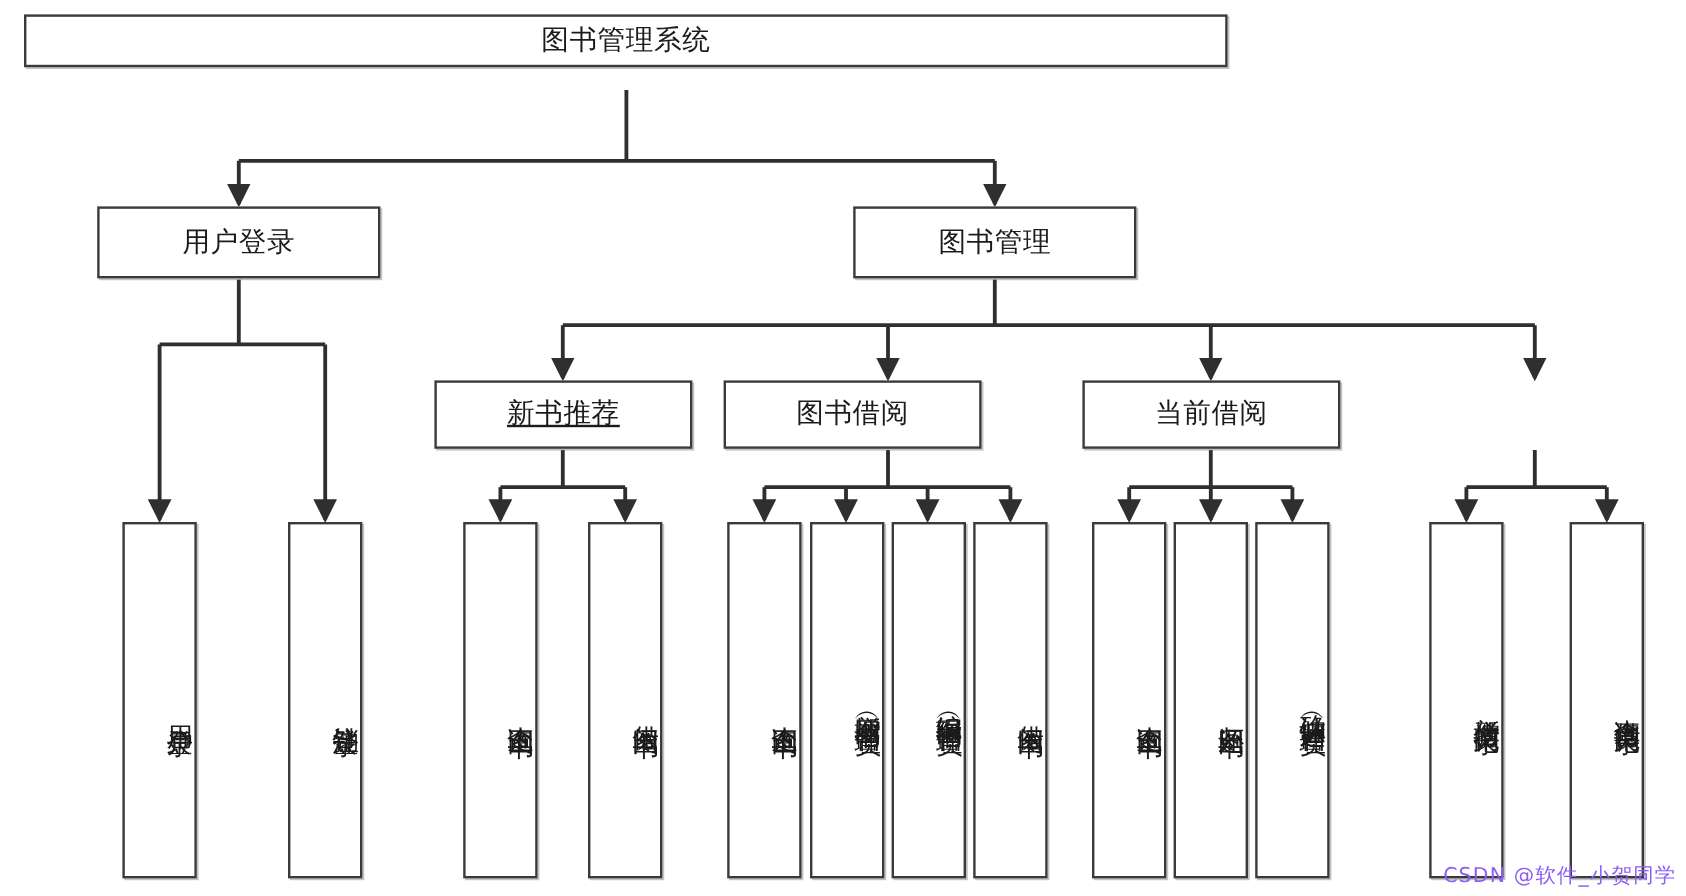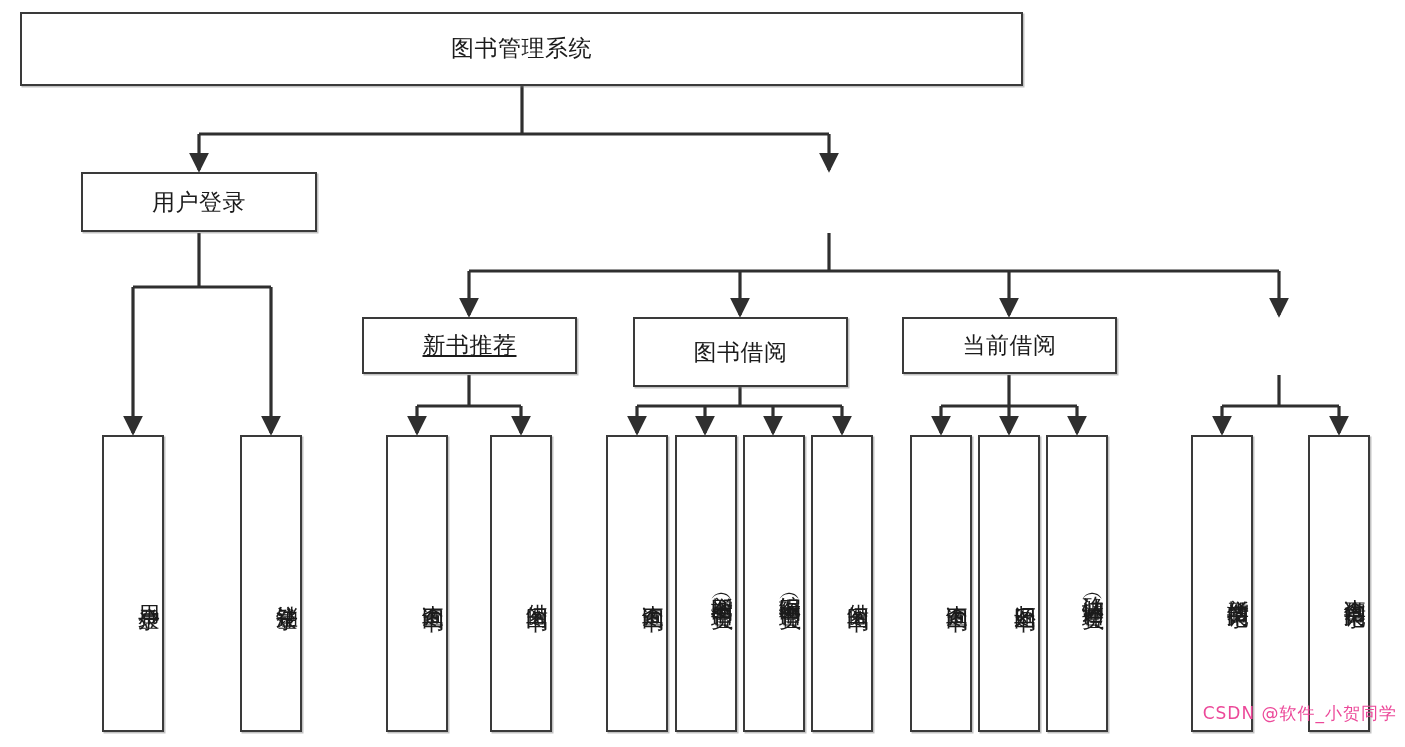--- a/index.html
+++ b/index.html
@@ -53,23 +53,23 @@
   }
   .node.vertical.tall-text {
     padding-top: 6px;
   }
   .node.vertical span {
     display: block;
   }
   #watermark {
     position: absolute;
     right: 8px;
-    bottom: 22px;
+    bottom: 6px;
     font-size: 17px;
-    color: #ec4899;
+    color: #8b5cf6;
     letter-spacing: 1px;
     white-space: nowrap;
     font-family: "DejaVu Sans", "Liberation Sans", sans-serif;
   }
 </style>
 </head>
 <body>
 
 <div id="diagram-root">
 
@@ -116,32 +116,35 @@
       <path d="M 1009 406 L 1009 433" marker-end="url(#arrow)"></path>
       <path d="M 1077 406 L 1077 433" marker-end="url(#arrow)"></path>
 
       <path d="M 1279 375 L 1279 406"></path>
       <path d="M 1222 406 L 1339 406"></path>
       <path d="M 1222 406 L 1222 433" marker-end="url(#arrow)"></path>
       <path d="M 1339 406 L 1339 433" marker-end="url(#arrow)"></path>
     </g>
   </svg>
 
-  <div class="node horizontal" style="left:20px; top:12px; width:1003px; height:74px;font-family:Liberation Serif, serif;">
+  <div class="node horizontal" style="left:20px; top:12px; width:1003px; height:44px;">
     <span>图书管理系统</span>
   </div>
 
   <div class="node horizontal" style="left:81px; top:172px; width:236px; height:60px;">
     <span>用户登录</span>
   </div>
+  <div class="node horizontal" style="left:711px; top:172px; width:236px; height:60px;">
+    <span>图书管理</span>
+  </div>
 
   <div class="node horizontal" style="left:362px; top:317px; width:215px; height:57px;text-decoration:underline;">
     <span>新书推荐</span>
   </div>
-  <div class="node horizontal" style="left:633px; top:317px; width:215px; height:70px;">
+  <div class="node horizontal" style="left:603px; top:317px; width:215px; height:57px;">
     <span>图书借阅</span>
   </div>
   <div class="node horizontal" style="left:902px; top:317px; width:215px; height:57px;">
     <span>当前借阅</span>
   </div>
 
   <div class="node vertical" style="left:102px; top:435px; width:62px; height:297px;">
     <span>用户登录</span>
   </div>
   <div class="node vertical" style="left:240px; top:435px; width:62px; height:297px;">

